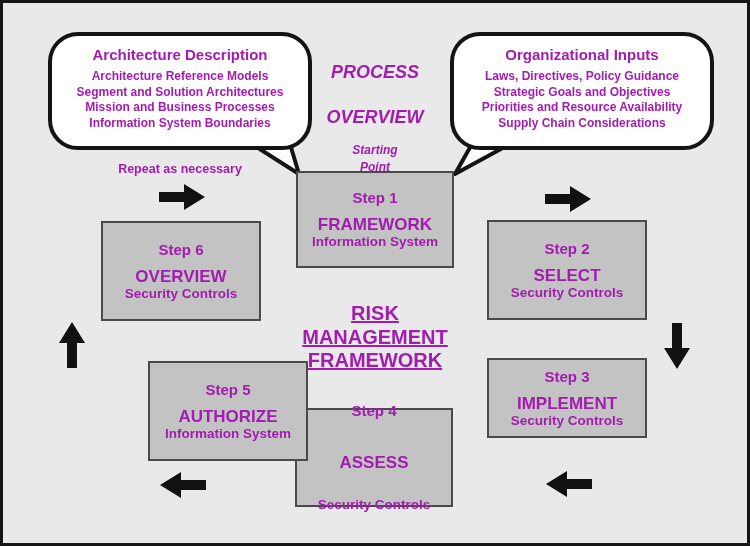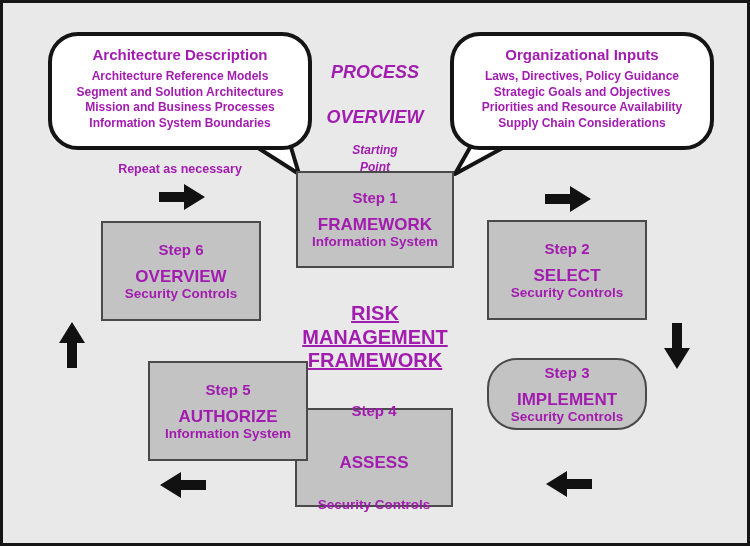--- a/index.html
+++ b/index.html
@@ -48,21 +48,21 @@
     background:var(--box-fill,#c3c3c3); border:2px solid #4a4a4a;
     display:flex; flex-direction:column; align-items:center; justify-content:center;
     text-align:center;
   }
   .step-label  { font-weight:bold; font-size:15px; margin-bottom:9px; }
   .step-action { font-weight:bold; font-size:17px; line-height:19px; }
   .step-object { font-weight:bold; font-size:13.5px; line-height:16px; }
 
   #step1 { left:293px; top:168px; width:158px; height:97px; }
   #step2 { left:484px; top:217px; width:160px; height:100px; }
-  #step3 { left:484px; top:355px; width:160px; height:72px;border-radius:30px; }
+  #step3 { left:484px; top:355px; width:160px; height:80px; }
   #step4 { left:292px; top:405px; width:158px; height:99px;gap:25px; }
   #step5 { left:97px;  top:358px; width:160px; height:100px;margin-left:48px; }
   #step6 { left:98px;  top:218px; width:160px; height:100px; }
 </style>
 </head>
 <body>
 
 <div class="stage">
 
   <svg class="overlay" width="744" height="540" viewBox="0 0 744 540" aria-hidden="true">

